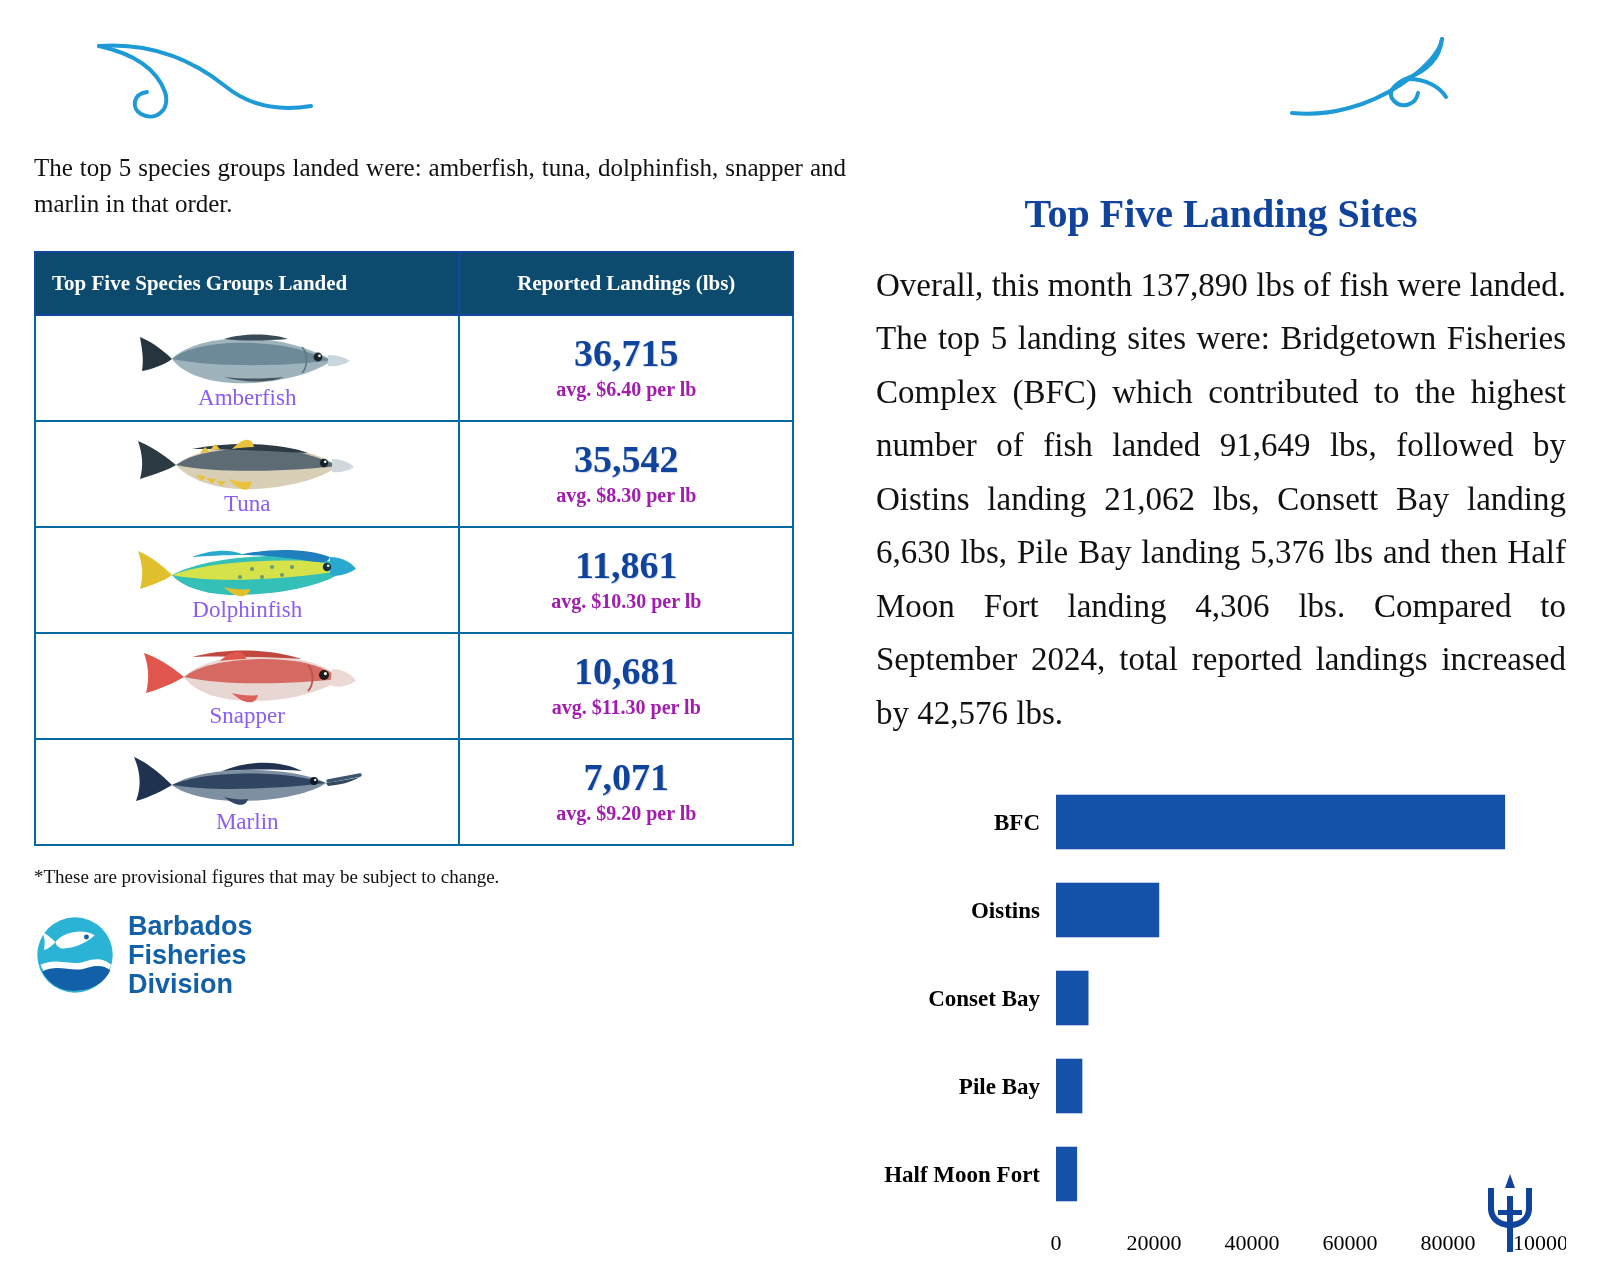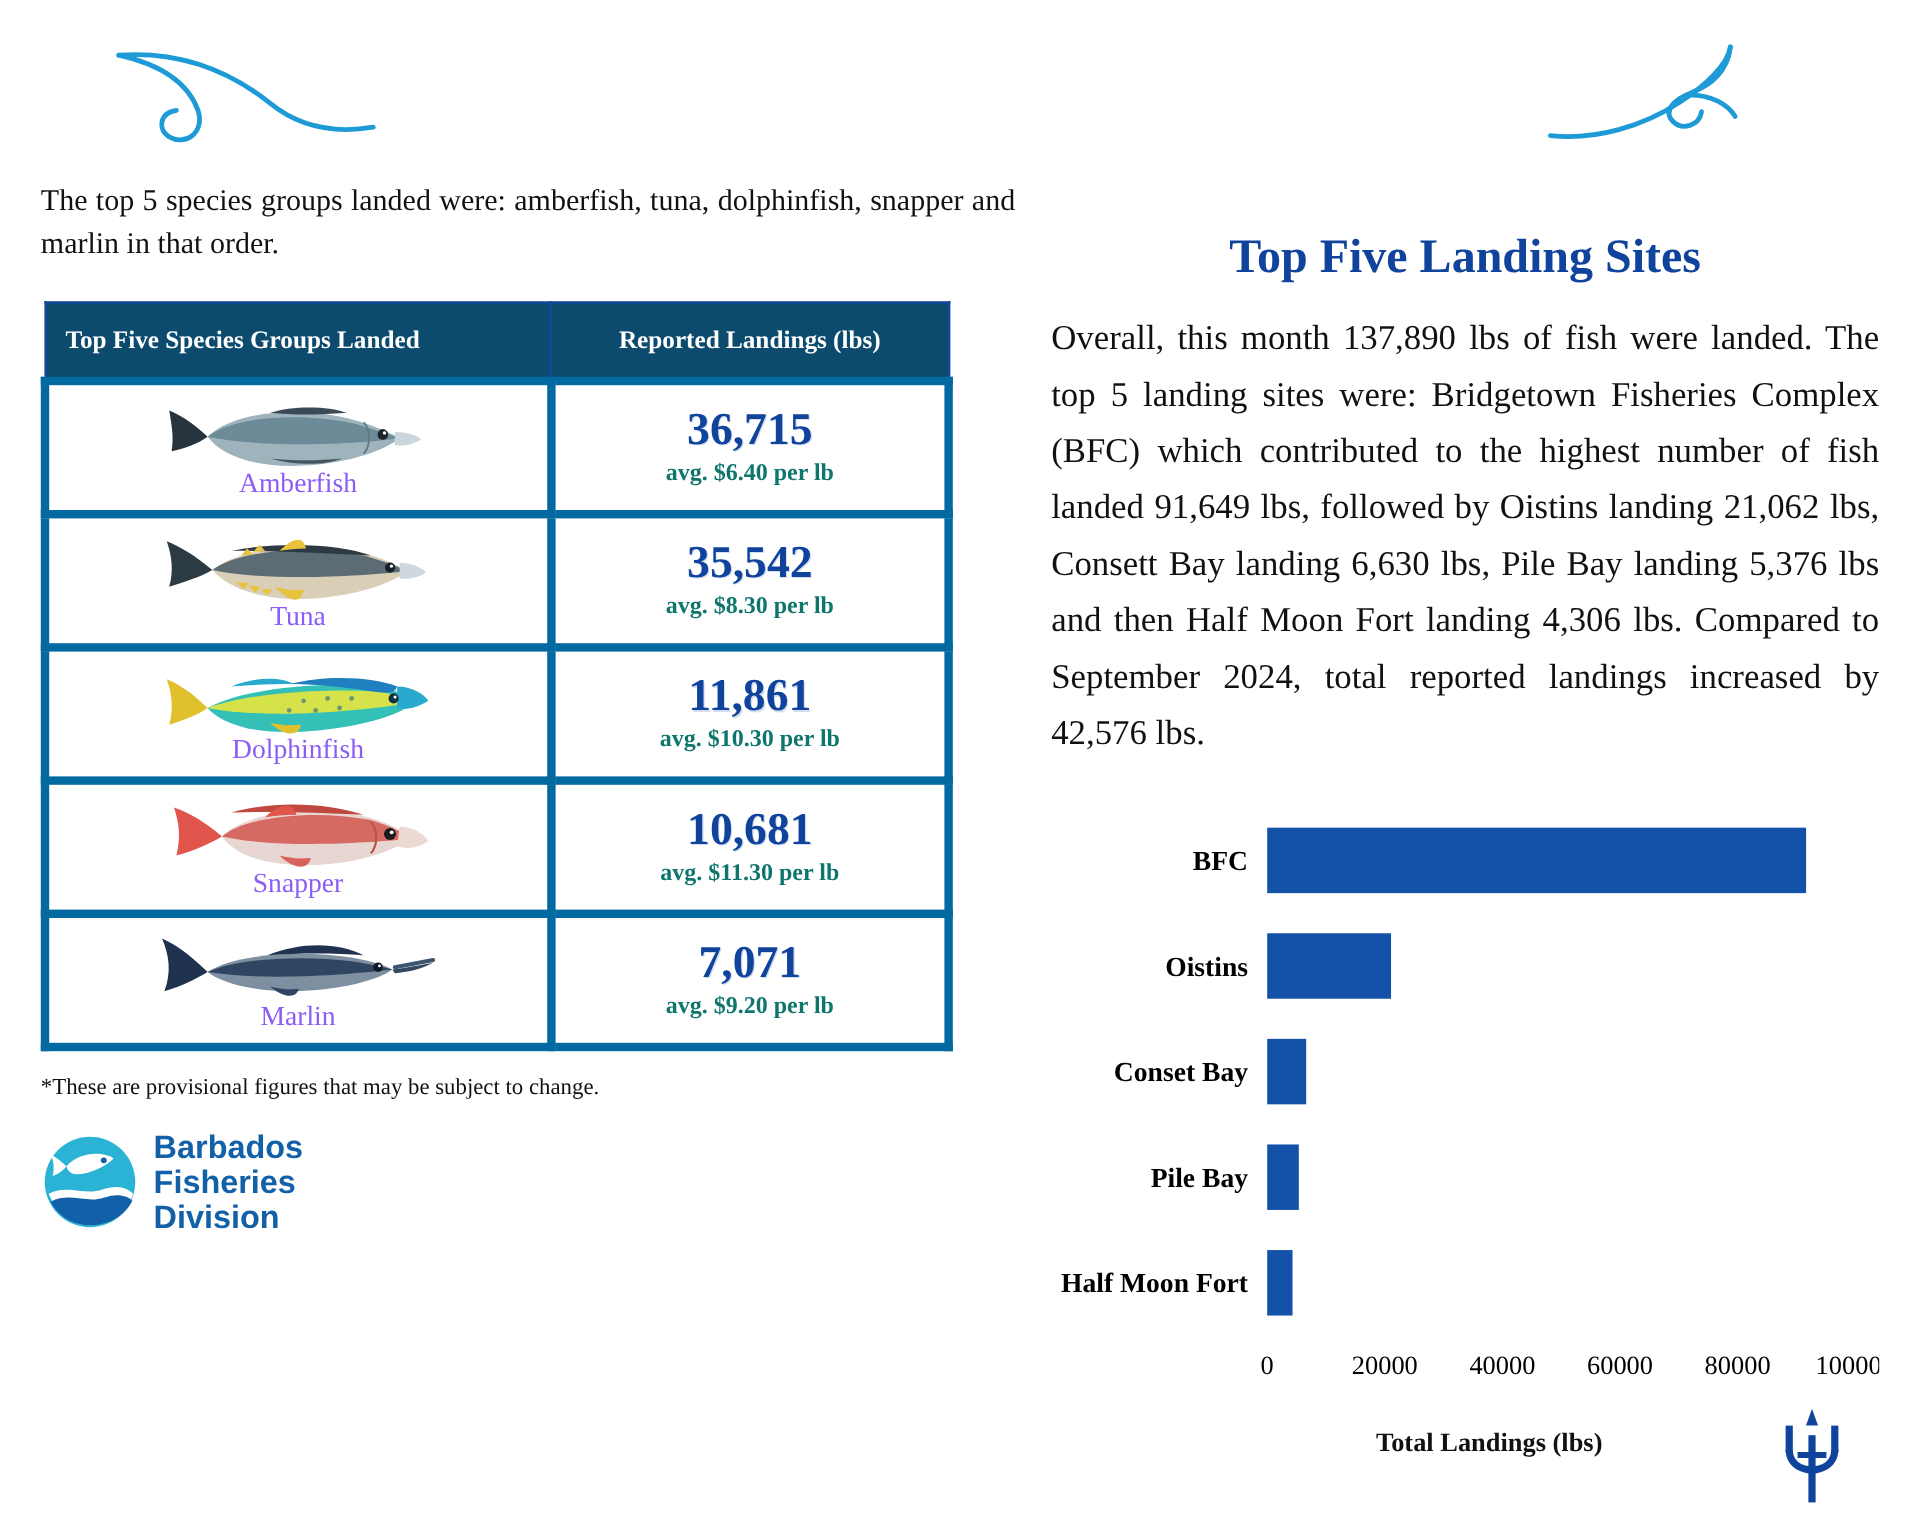--- a/index.html
+++ b/index.html
@@ -68,21 +68,21 @@
   h2.section.center { text-align: center; }
 
   .intro {
     font-size: 25px;
     line-height: 1.45;
     text-align: justify;
     margin: 0 0 28px 0;
     color: #111;
   }
   .intro.right-col {
-    font-size: 29px;
+    font-size: 33px;
     line-height: 1.62;
   }
 
   
   table.landings {
     border-collapse: collapse;
     width: 760px;
     table-layout: fixed;
     border: 2px solid #10439c;
   }
@@ -90,21 +90,21 @@
     background: #0c4a6e;
     color: #ffffff;
     font-size: 21px;
     font-weight: bold;
     padding: 18px 10px;
     text-align: center;
     border: 2px solid #14479e;
   }
   table.landings th.left-head { text-align: left; padding-left: 16px; }
   table.landings td {
-    border: 7px solid #0369a1;
+    border: 2px solid #0369a1;
     vertical-align: middle;
     text-align: center;
     padding: 6px 20px;
     height: 92px;
   }
   .fish-cell {
     position: relative;
     height: 100px;
   }
   .fish-name {
@@ -122,21 +122,21 @@
   .amount {
     font-size: 38px;
     font-weight: bold;
     color: #10439c;
     line-height: 1.05;
     text-shadow: 1px 1px 0 rgba(160,180,220,.45);
   }
   .avg {
     font-size: 20px;
     font-weight: bold;
-    color: #0f766e;
+    color: #a21caf;
     margin-top: 4px;
   }
   .footnote {
     font-size: 19px;
     margin-top: 20px;
     color: #111;
   }
 
   
   .logo-row {

